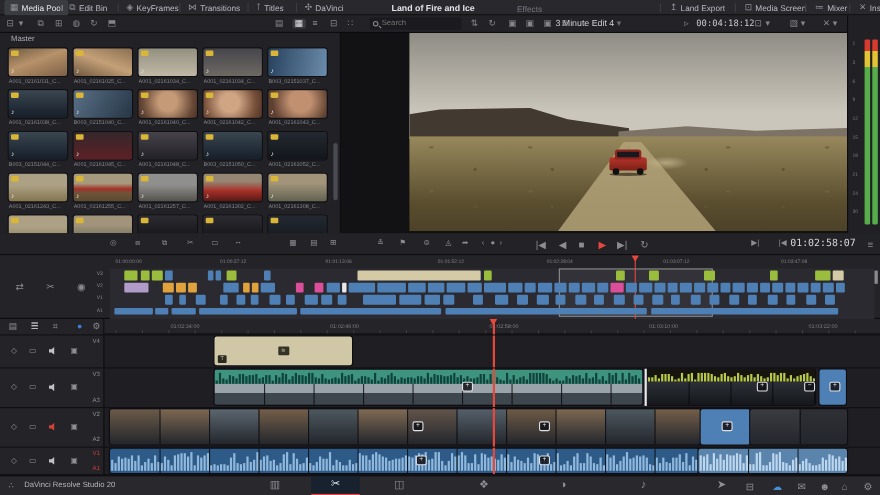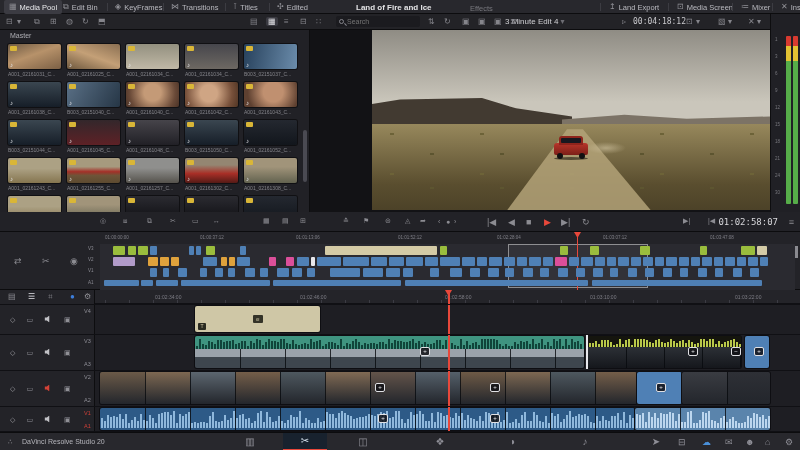--- a/index.html
+++ b/index.html
@@ -174,21 +174,21 @@
         <div>Transitions</div>
       </div>
       <div class="tb-sep" style="left: 163px;"></div>
       <div class="tb-btn" style="left: 228px;">
         <div class="icon">⊺</div>
         <div>Titles</div>
       </div>
       <div class="tb-sep" style="left: 225px;"></div>
       <div class="tb-btn" style="left: 272px;">
         <div class="icon">✣</div>
-        <div>Edited</div>
+        <div>DaVinci</div>
       </div>
       <div class="tb-sep" style="left: 269px;"></div>
       <div id="proj-title" style="position: absolute; left: 356px; top: 3px;">Land of Fire and Ice</div>
       <div id="proj-status" style="position: absolute; left: 470px; top: 3.5px;">Effects</div>
       <div class="tb-btn" style="left: 604px;">
         <div class="icon">↥</div>
         <div>Land Export</div>
       </div>
       <div class="tb-sep" style="left: 600px;"></div>
       <div class="tb-btn" style="left: 672px;">

